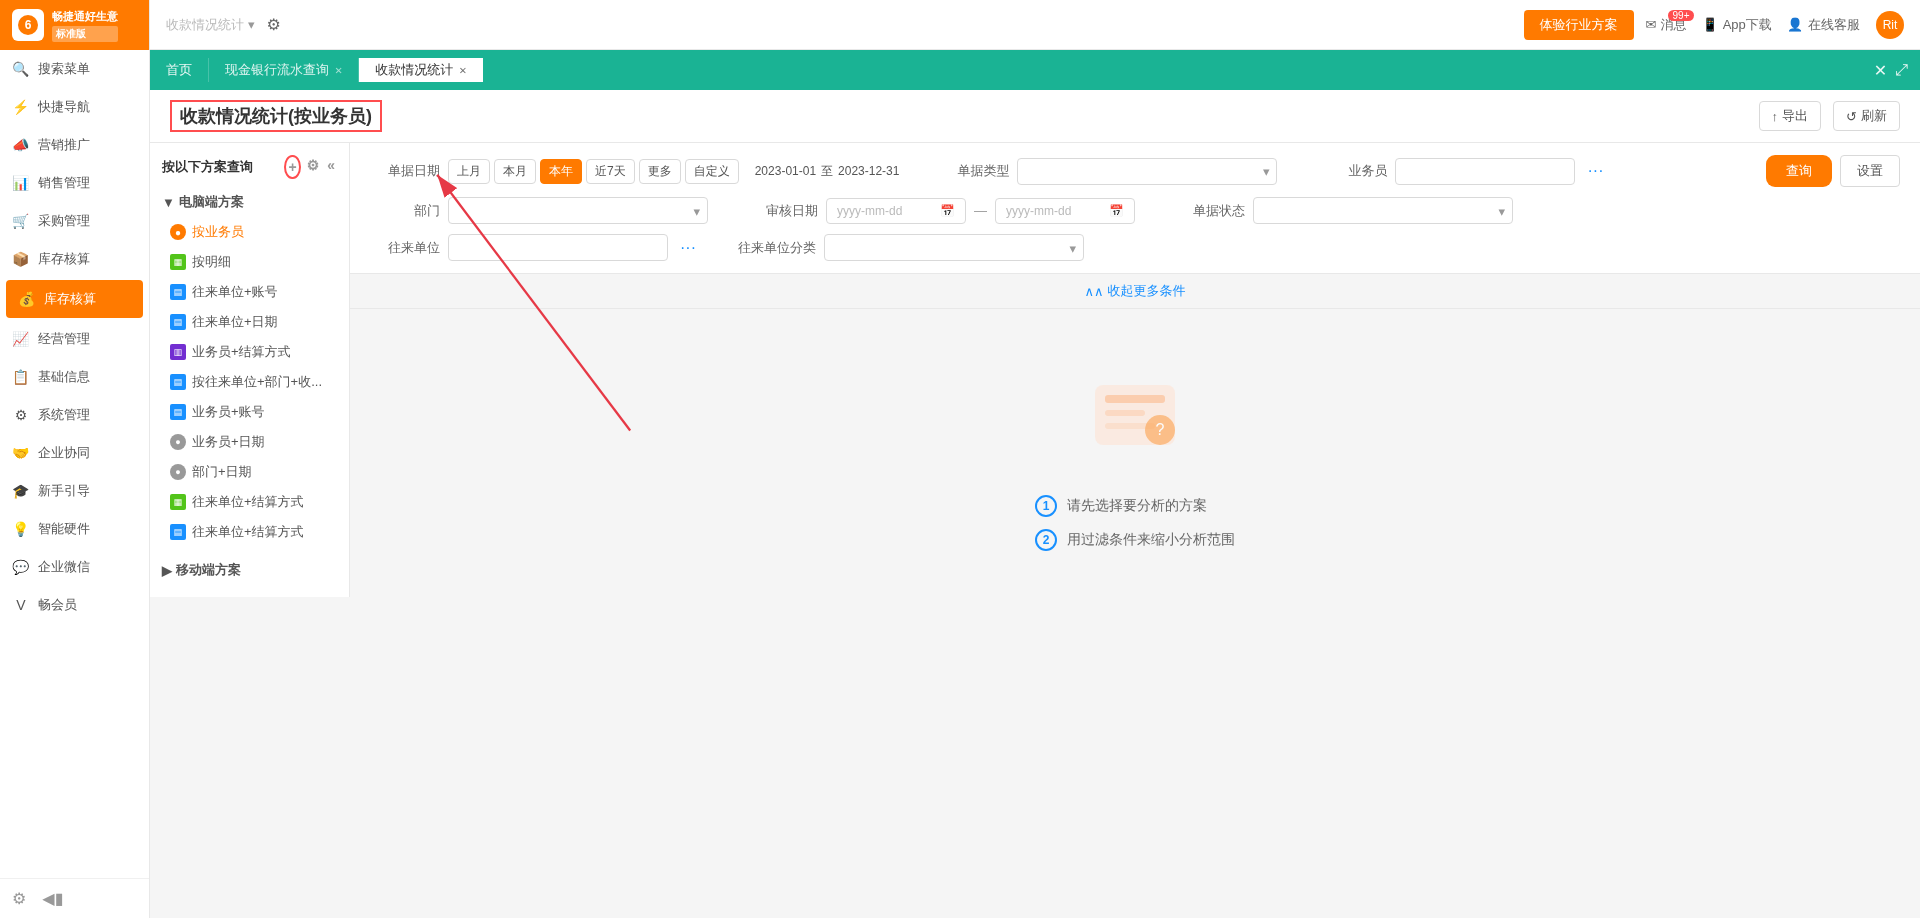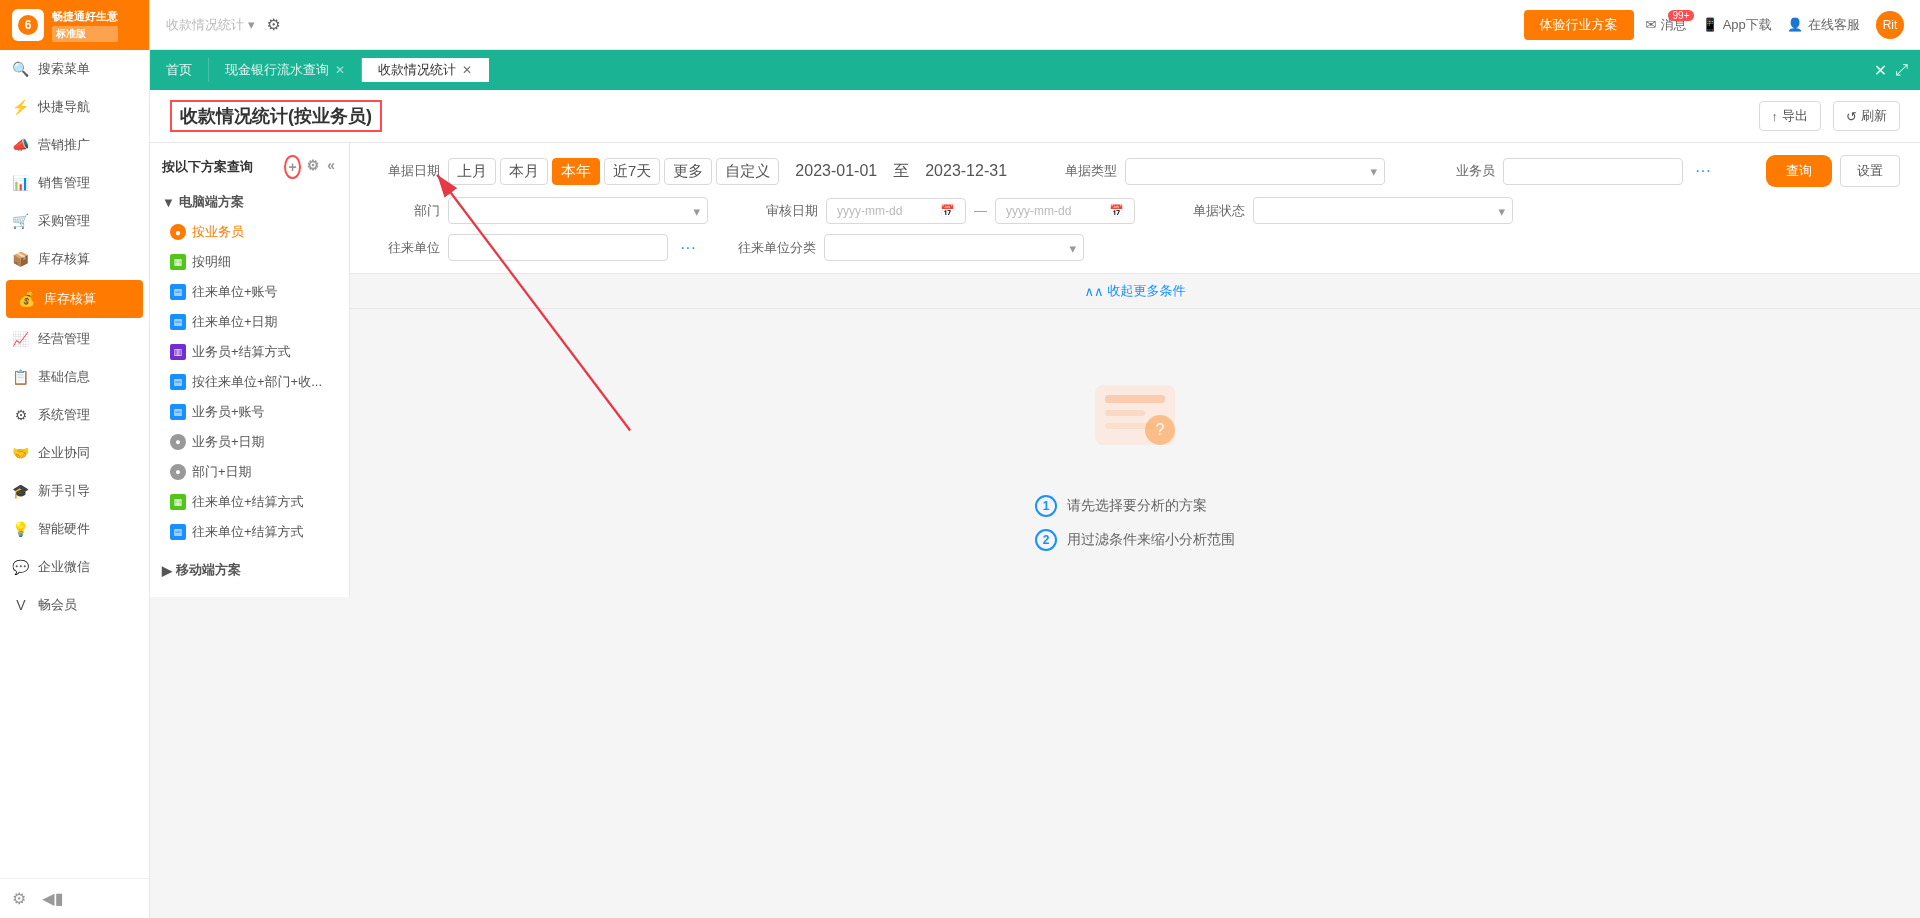--- a/index.html
+++ b/index.html
@@ -30,21 +30,21 @@
     .topbar-breadcrumb { color: #999; font-size: 13px; display: flex; align-items: center; gap: 4px; }
     .topbar-spacer { flex: 1; }
     .topbar-btn { background: #ff7a00; color: #fff; border: none; padding: 6px 16px; border-radius: 4px; cursor: pointer; font-size: 13px; }
     .topbar-icons { display: flex; align-items: center; gap: 16px; color: #666; }
     .topbar-icon-item { display: flex; align-items: center; gap: 4px; cursor: pointer; font-size: 13px; position: relative; }
     .badge { background: #ff4d4f; color: #fff; border-radius: 10px; padding: 0 5px; font-size: 10px; position: absolute; top: -6px; right: -8px; }
     .topbar-avatar { width: 28px; height: 28px; background: #ff7a00; border-radius: 50%; display: flex; align-items: center; justify-content: center; color: #fff; font-size: 12px; }
 
     
     .tabbar { height: 40px; background: #1ab394; display: flex; align-items: center; padding: 0 0; }
-    .tab-item { height: 24px; display: flex; align-items: center; padding: 0 16px; color: rgba(255,255,255,0.85); cursor: pointer; font-size: 13px; gap: 6px; border-right: 1px solid rgba(255,255,255,0.2); }
+    .tab-item { height: 24px; display: flex; align-items: center; padding: 0 16px; color: rgba(255,255,255,0.85); cursor: pointer; font-size: 13px; gap: 6px; border-right: 1px solid rgba(255,255,255,0.2); font-family: Liberation Mono, monospace; }
     .tab-item.active { background: #fff; color: #333; }
     .tab-close { font-size: 12px; opacity: 0.7; }
     .tab-home { padding: 0 16px; color: rgba(255,255,255,0.9); cursor: pointer; }
     .tabbar-spacer { flex: 1; }
     .tabbar-actions { display: flex; align-items: center; padding: 0 12px; gap: 8px; color: rgba(255,255,255,0.9); }
     .tabbar-action-icon { cursor: pointer; font-size: 16px; }
 
     
     .page-content { flex: 1; overflow: auto; background: #f5f5f5; }
 
@@ -71,23 +71,23 @@
     .right-panel { flex: 1; display: flex; flex-direction: column; padding: 0; }
 
     
     .filter-area { background: #fff; padding: 12px 20px; border-bottom: 1px solid #e8e8e8; }
     .filter-row { display: flex; align-items: center; gap: 16px; margin-bottom: 10px; flex-wrap: wrap; }
     .filter-row:last-child { margin-bottom: 0; }
     .filter-item { display: flex; align-items: center; gap: 8px; }
     .filter-label { color: #666; font-size: 13px; white-space: nowrap; width: 70px; text-align: right; }
     .filter-label-wide { width: 80px; }
     .date-tabs { display: flex; align-items: center; gap: 4px; }
-    .date-tab { padding: 3px 8px; border: 1px solid #d9d9d9; border-radius: 4px; cursor: pointer; font-size: 15px; color: #555; background: #fff; }
+    .date-tab { padding: 3px 8px; border: 1px solid #d9d9d9; border-radius: 4px; cursor: pointer; font-size: 12px; color: #555; background: #fff; }
     .date-tab.active { background: #ff7a00; border-color: #ff7a00; color: #fff; }
-    .date-range { display: flex; align-items: center; gap: 16px; margin-left: 8px; font-size: 16px; color: #555; }
+    .date-range { display: flex; align-items: center; gap: 5px; margin-left: 8px; font-size: 12px; color: #555; }
     .filter-select { border: 1px solid #d9d9d9; border-radius: 4px; padding: 5px 28px 5px 10px; color: #555; background: #fff; cursor: pointer; font-size: 13px; width: 200px; appearance: none; position: relative; }
     .filter-select-wrap { position: relative; display: inline-block; }
     .filter-select-wrap::after { content: '▾'; position: absolute; right: 8px; top: 50%; transform: translateY(-50%); color: #999; pointer-events: none; }
     .filter-input { border: 1px solid #d9d9d9; border-radius: 4px; padding: 5px 10px; color: #555; font-size: 13px; width: 180px; }
     .date-input { border: 1px solid #d9d9d9; border-radius: 4px; padding: 5px 10px; color: #bbb; font-size: 12px; width: 140px; display: inline-flex; align-items: center; gap: 16px; }
     .date-separator { color: #999; }
     .more-dots { color: #1890ff; cursor: pointer; margin-left: 4px; font-size: 16px; }
     .filter-actions { display: flex; gap: 8px; margin-left: auto; }
     .btn-query { background: #ff7a00; color: #fff; border: none; padding: 6px 20px; border-radius: 9px; cursor: pointer; font-size: 13px; }
     .btn-settings { background: #fff; color: #555; border: 1px solid #d9d9d9; padding: 6px 16px; border-radius: 4px; cursor: pointer; font-size: 13px; }

